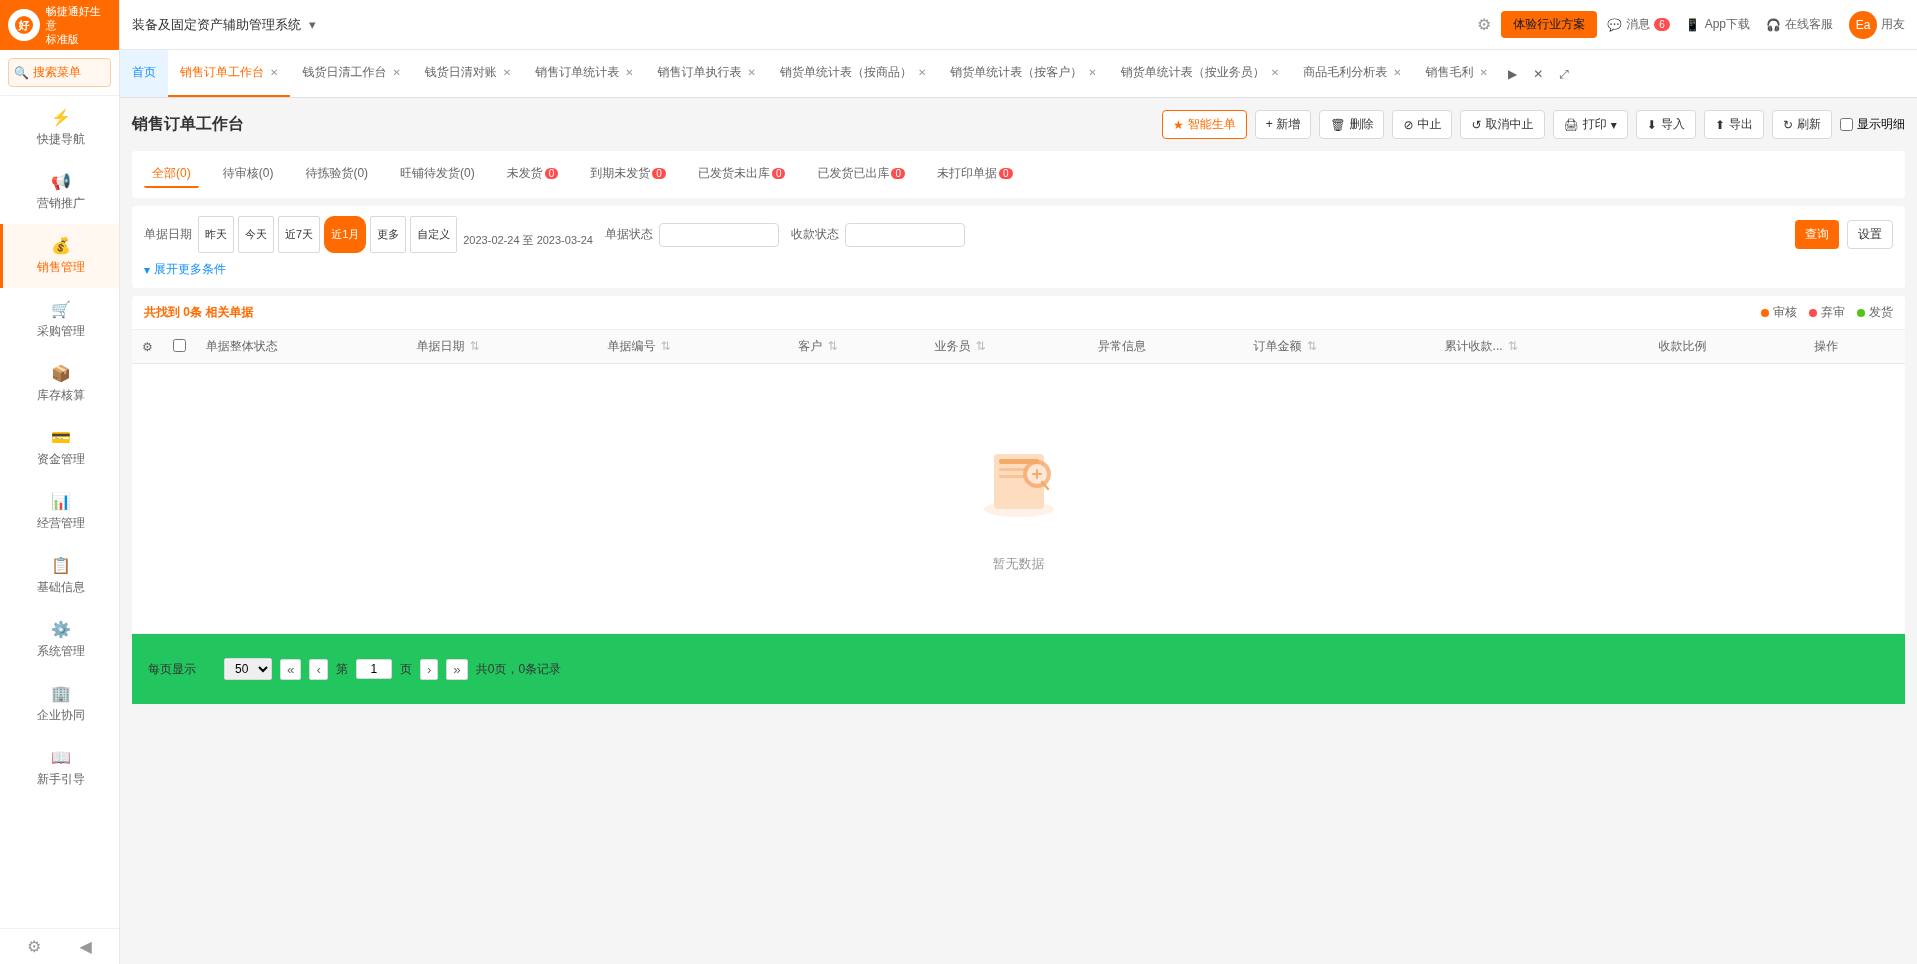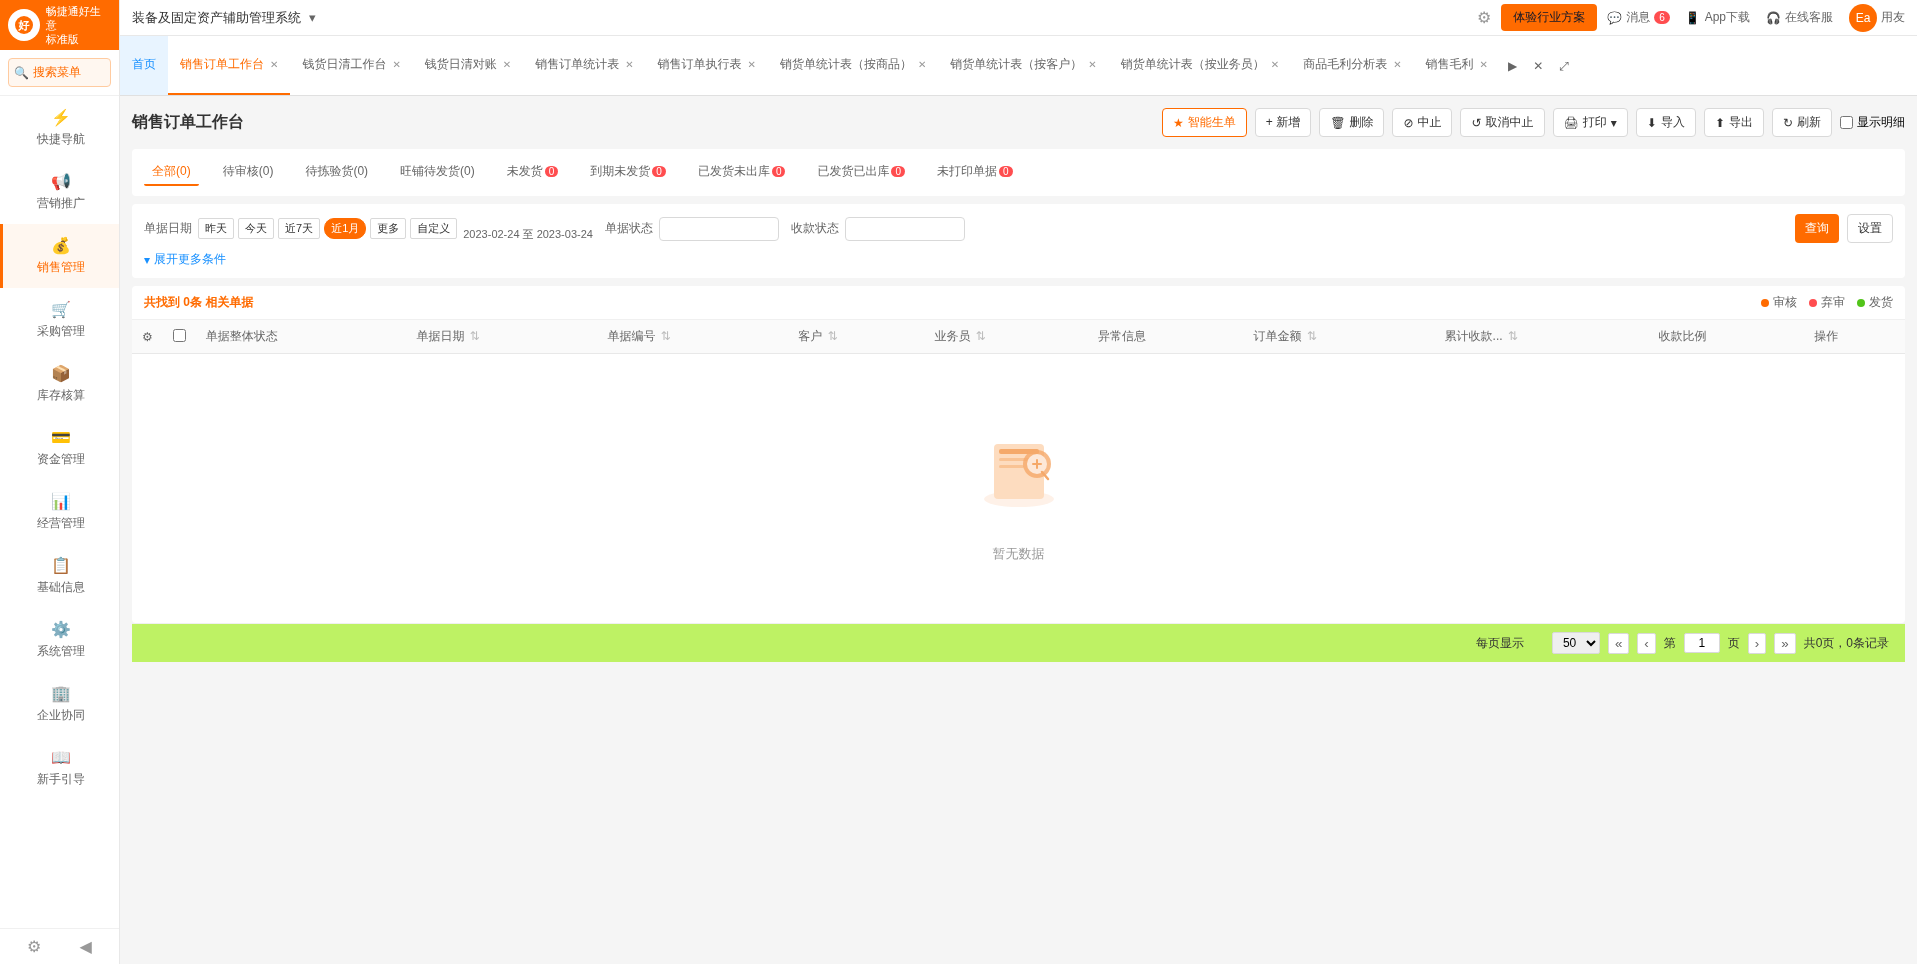--- a/index.html
+++ b/index.html
@@ -15,32 +15,32 @@
     .sidebar-item { padding: 12px 8px; display: flex; flex-direction: column; align-items: center; gap: 4px; cursor: pointer; color: #666; font-size: 12px; border-left: 3px solid transparent; }
     .sidebar-item.active { background: #fff7f0; color: #ff6b00; border-left: 3px solid #ff6b00; }
     .sidebar-item-icon { font-size: 16px; }
     .sidebar-bottom { margin-top: auto; padding: 8px; display: flex; justify-content: space-around; border-top: 1px solid #f0f0f0; }
     .sidebar-bottom-btn { background: none; border: none; cursor: pointer; color: #999; font-size: 16px; }
 
     
     .main { flex: 1; display: flex; flex-direction: column; overflow: hidden; }
 
     
-    .topbar { background: #fff; height: 36px; display: flex; align-items: center; padding: 0 12px; gap: 10px; border-bottom: 1px solid #e8e8e8; flex-shrink: 0; }
+    .topbar { background: #fff; height: 50px; display: flex; align-items: center; padding: 0 12px; gap: 10px; border-bottom: 1px solid #e8e8e8; flex-shrink: 0; }
     .topbar-title { font-size: 13px; color: #333; flex: 1; display: flex; align-items: center; gap: 8px; }
     .topbar-dropdown { color: #666; cursor: pointer; }
     .topbar-industry-btn { background: #ff6b00; color: #0f172a; border: none; padding: 5px 12px; border-radius: 4px; cursor: pointer; font-size: 12px; }
     .topbar-actions { display: flex; align-items: center; gap: 16px; color: #666; font-size: 12px; }
     .topbar-action { display: flex; align-items: center; gap: 4px; cursor: pointer; }
     .topbar-badge { background: #ff4d4f; color: #fff; border-radius: 10px; padding: 1px 5px; font-size: 10px; }
     .topbar-avatar { width: 28px; height: 28px; background: #ff6b00; border-radius: 50%; display: flex; align-items: center; justify-content: center; color: #fff; font-size: 12px; }
 
     
     .tabs { background: #fff; display: flex; align-items: center; border-bottom: 1px solid #e0e0e0; flex-shrink: 0; overflow: hidden; }
-    .tab { padding: 20px 12px; font-size: 12px; cursor: pointer; color: #666; white-space: nowrap; display: flex; align-items: center; gap: 4px; border-bottom: 2px solid transparent; flex-shrink: 0; }
+    .tab { padding: 14px 12px; font-size: 12px; cursor: pointer; color: #666; white-space: nowrap; display: flex; align-items: center; gap: 4px; border-bottom: 2px solid transparent; flex-shrink: 0; }
     .tab.active { color: #ff6b00; border-bottom: 2px solid #ff6b00; background: #fff; }
     .tab-home { background: #e8f4ff; color: #1890ff; }
     .tab-close { color: #999; font-size: 10px; margin-left: 2px; cursor: pointer; }
     .tabs-more { padding: 8px; color: #666; cursor: pointer; }
     .tabs-close-all { padding: 8px; color: #666; cursor: pointer; }
     .tabs-maximize { padding: 8px; color: #666; cursor: pointer; }
 
     
     .content { flex: 1; padding: 12px; overflow-y: auto; background: #f5f5f5; }
     .page-header { display: flex; align-items: center; justify-content: space-between; margin-bottom: 12px; }
@@ -55,21 +55,21 @@
     .filter-tab { padding: 4px 8px; cursor: pointer; color: #666; font-size: 12px; border-radius: 2px; }
     .filter-tab.active { color: #ff6b00; border-bottom: 2px solid #ff6b00; }
     .filter-tab .badge-red { background: #ff4d4f; color: #fff; border-radius: 10px; padding: 0 4px; font-size: 10px; margin-left: 2px; }
 
     
     .filter-bar { background: #fff; border-radius: 4px; padding: 10px 12px; margin-bottom: 8px; }
     .filter-row { display: flex; align-items: center; gap: 12px; flex-wrap: wrap; }
     .filter-item { display: flex; align-items: center; gap: 6px; }
     .filter-label { color: #666; white-space: nowrap; }
     .filter-date-btns { display: flex; gap: 4px; }
-    .filter-date-btn { padding: 2px 6px; border: 1px solid #d9d9d9; border-radius: 2px; cursor: pointer; color: #333; font-size: 11px; background: #fff; }
+    .filter-date-btn { padding: 10px 6px; border: 1px solid #d9d9d9; border-radius: 2px; cursor: pointer; color: #333; font-size: 11px; background: #fff; }
     .filter-date-btn.active { background: #ff6b00; color: #fff; border-color: #ff6b00; border-radius: 10px; }
     .filter-date-input { color: #666; font-size: 11px; margin-top: 12px; }
     .filter-select { border: 1px solid #d9d9d9; border-radius: 4px; padding: 4px 8px; font-size: 12px; color: #333; background: #fff; cursor: pointer; min-width: 120px; appearance: none; }
     .filter-expand { color: #1890ff; cursor: pointer; display: flex; align-items: center; gap: 4px; font-size: 12px; }
     .filter-actions-right { margin-left: auto; display: flex; gap: 8px; }
 
     
     .table-area { background: #fff; border-radius: 4px; flex: 1; }
     .table-header-bar { display: flex; align-items: flex-start; justify-content: space-between; padding: 8px 12px; border-bottom: 1px solid #f0f0f0; }
     .table-count { color: #333; font-size: 12px; }
@@ -86,21 +86,21 @@
     .data-table th .sort-icon { color: #bbb; margin-left: 2px; }
     .data-table .col-checkbox { width: 30px; }
     .data-table .col-setting { width: 30px; }
 
     
     .empty-state { display: flex; flex-direction: column; align-items: center; justify-content: flex-end; padding: 60px 20px; color: #999; }
     .empty-icon { font-size: 80px; margin-bottom: 12px; color: #ffcba0; }
     .empty-text { font-size: 13px; color: #999; }
 
     
-    .pagination { display: flex; align-items: center; justify-content: flex-end; padding: 8px 16px; gap: 8px; background: #bef264; border-top: 1px solid #f0f0f0; font-size: 12px; color: #333; }
+    .pagination { display: flex; align-items: center; padding: 24px 16px; gap: 8px; background: #22c55e; border-top: 1px solid #f0f0f0; font-size: 12px; color: #333; }
     .pagination-select { border: 1px solid #d9d9d9; padding: 2px 6px; border-radius: 2px; font-size: 12px; margin-left: 20px; }
     .pagination-btn { border: 1px solid #d9d9d9; background: #fff; padding: 2px 6px; cursor: pointer; border-radius: 2px; color: #666; }
     .pagination-input { border: 1px solid #d9d9d9; width: 36px; padding: 2px 4px; text-align: center; border-radius: 2px; font-size: 12px; }
 
     
     .scrollbar-container { overflow-x: auto; }
     .scrollbar-container::-webkit-scrollbar { height: 6px; }
     .scrollbar-container::-webkit-scrollbar-track { background: #f0f0f0; }
     .scrollbar-container::-webkit-scrollbar-thumb { background: #ccc; border-radius: 3px; }
   </style>

